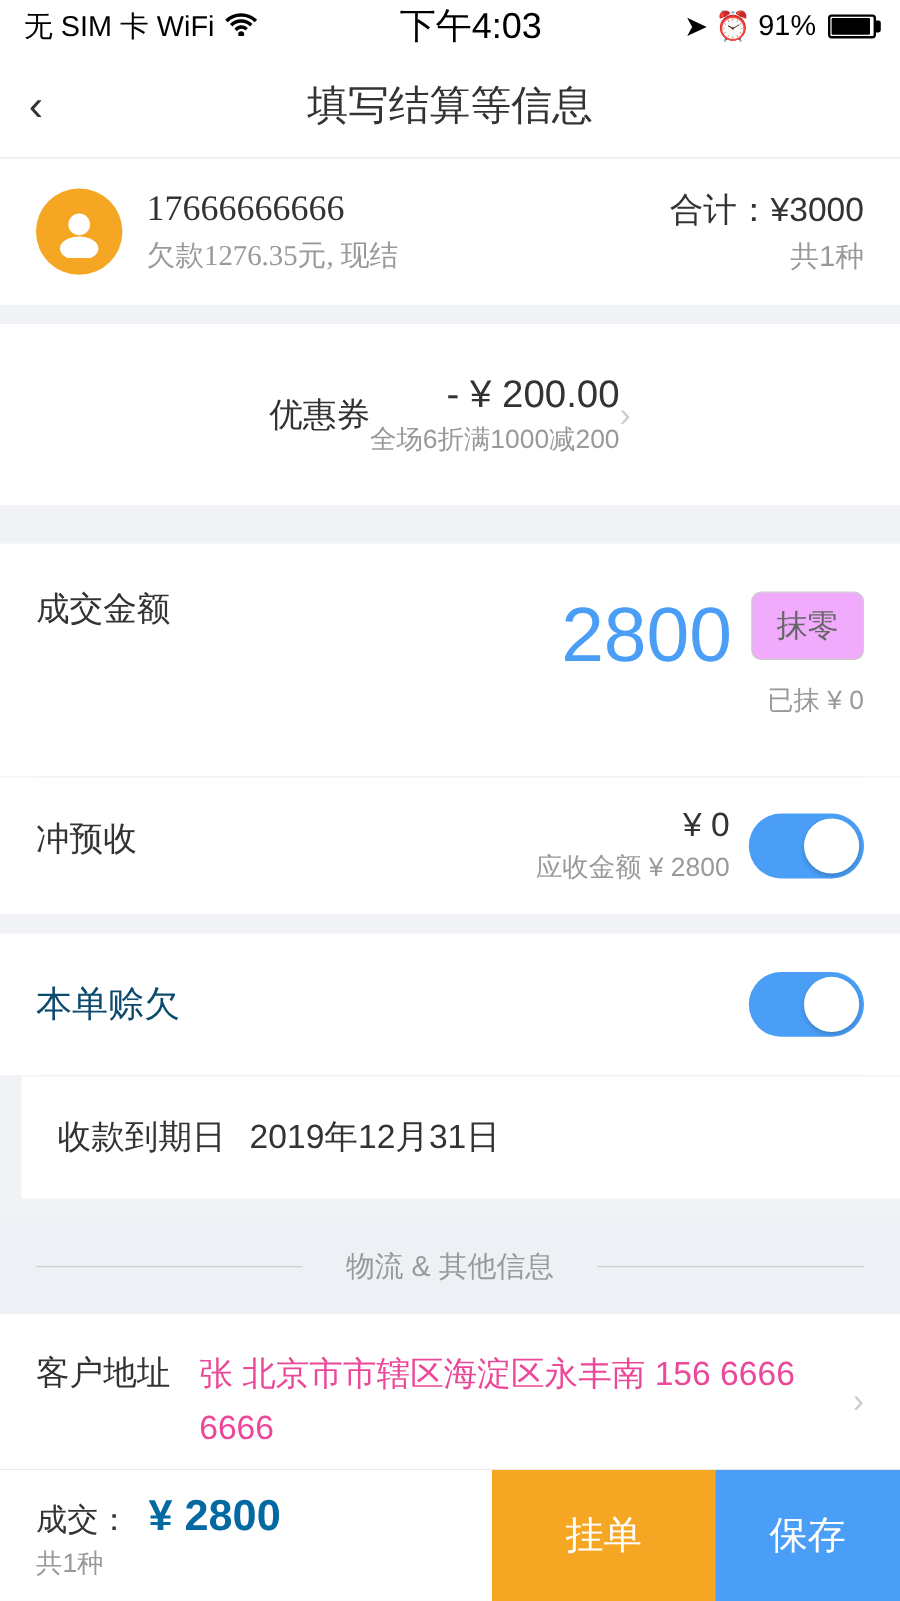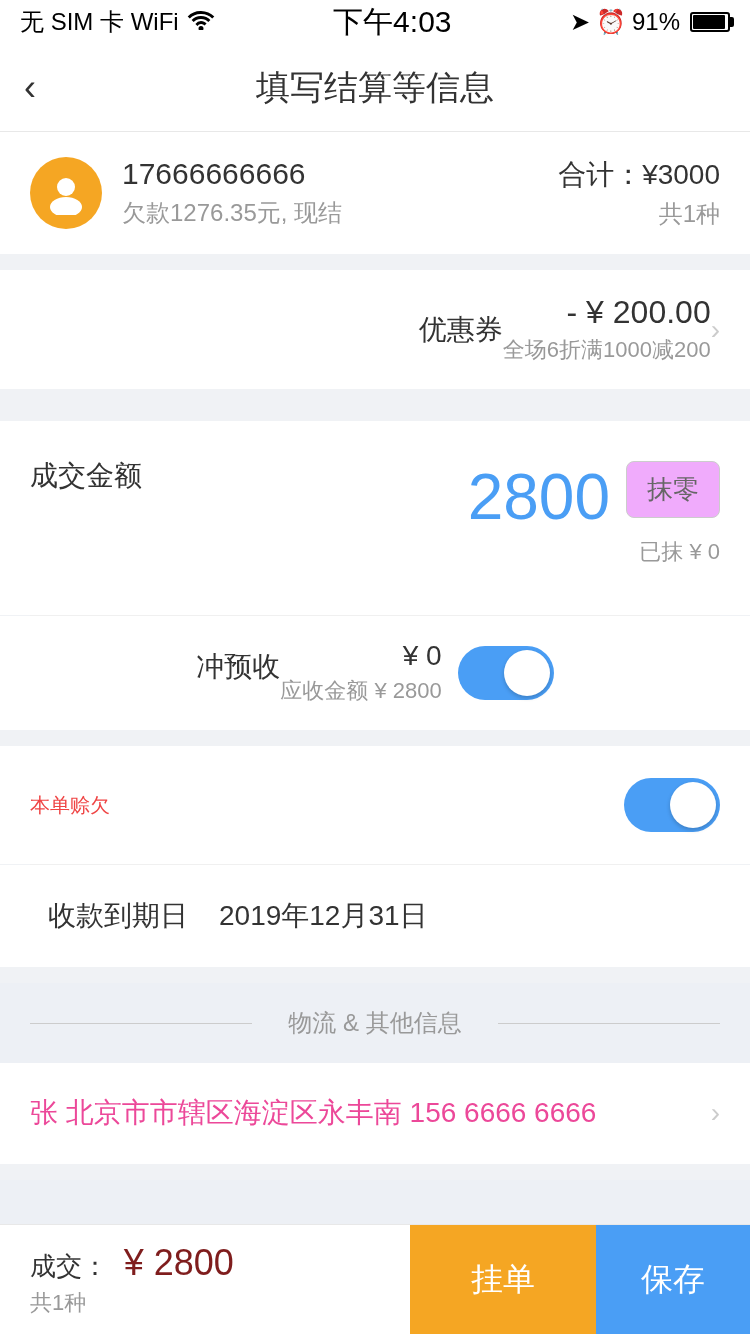--- a/index.html
+++ b/index.html
@@ -106,38 +106,38 @@
     .avatar {
       width: 72px;
       height: 72px;
       border-radius: 50%;
       background: #f5a623;
       display: flex;
       align-items: center;
       justify-content: center;
     }
     .avatar svg { width: 44px; height: 44px; fill: #fff; }
-    .user-info { display: flex; flex-direction: column; gap: 6px; }
+    .user-info { display: flex; flex-direction: column; gap: 6px; font-family: Liberation Serif, serif; }
     .user-phone { font-size: 30px; font-weight: 500; color: #333; }
     .user-sub { font-size: 24px; color: #999; }
     .user-right { text-align: right; }
     .user-total { font-size: 28px; color: #333; }
     .user-count { font-size: 24px; color: #999; margin-top: 4px; }
 
     
     .divider { height: 1px; background: #f0f0f0; margin: 0 30px; }
     .section-divider { height: 16px; background: #f0f2f5; }
 
     
     .coupon-row {
       background: #fff;
-      padding: 24px 30px;
-      display: flex;
-      align-items: center;
-      justify-content: flex-end;
+      padding: 40px 30px;
+      display: flex;
+      align-items: center;
+      justify-content: center;
     }
     .coupon-label { font-size: 28px; color: #333; }
     .coupon-value { font-size: 32px; color: #333; font-weight: 400; }
     .coupon-sub { font-size: 22px; color: #999; text-align: right; margin-top: 4px; }
     .coupon-right-wrap { text-align: right; }
     .chevron-icon { color: #ccc; font-size: 28px; }
 
     
     .amount-section {
       background: #fff;
@@ -160,21 +160,21 @@
       color: #666;
       background: #f0abfc;
       cursor: pointer;
     }
     .amount-sub { font-size: 22px; color: #999; text-align: right; margin-top: 8px; }
 
     
     .prepay-row {
       display: flex;
       align-items: flex-start;
-      justify-content: center;
+      justify-content: space-between;
       padding: 24px 30px;
       background: #fff;
     }
     .prepay-label { font-size: 28px; color: #333; padding-top: 8px; }
     .prepay-right { display: flex; align-items: center; gap: 16px; }
     .prepay-value-wrap { text-align: right; }
     .prepay-value { font-size: 28px; color: #333; }
     .prepay-sub { font-size: 22px; color: #999; margin-top: 4px; }
 
     
@@ -199,29 +199,30 @@
     }
 
     
     .debt-row {
       display: flex;
       align-items: center;
       justify-content: space-between;
       padding: 32px 30px;
       background: #fff;
     }
-    .debt-label { font-size: 20px; color: #ef4444; }
+    .debt-label { font-size: 30px; color: #0c4a6e; }
 
     
     .due-row {
       display: flex;
       align-items: center;
-      padding: 32px 48px;
-      background: #fff;
-      gap: 31px;
+      padding: 32px 30px;
+      background: #fff;
+      gap: 20px;
+      margin-left: 18px;
     }
     .due-label { font-size: 28px; color: #333; }
     .due-value { font-size: 28px; color: #333; }
 
     
     .logistics-sep {
       background: #edf0f5;
       padding: 24px 30px;
       display: flex;
       align-items: center;
@@ -271,21 +272,21 @@
       background: #fff;
       display: flex;
       align-items: center;
       border-top: 1px solid #e8e8e8;
     }
     .bottom-info {
       flex: 1;
       padding: 0 30px;
     }
     .bottom-deal { font-size: 26px; color: #333; }
-    .bottom-deal-amount { font-size: 36px; font-weight: 400; color: #7f1d1d; margin-left: 8px; margin-top: 44px; }
+    .bottom-deal-amount { font-size: 36px; font-weight: 700; color: #0369a1; margin-left: 8px; margin-top: 44px; }
     .bottom-count { font-size: 22px; color: #999; margin-top: 4px; }
     .btn-hang {
       width: 186px;
       height: 110px;
       background: #f5a623;
       display: flex;
       align-items: center;
       justify-content: center;
       font-size: 32px;
       color: #fff;
@@ -416,20 +417,21 @@
   <div class="section-divider"></div>
 
   <div class="logistics-sep">
     <div class="logistics-line"></div>
     <span class="logistics-text">物流 &amp; 其他信息</span>
     <div class="logistics-line"></div>
   </div>
 
   <div class="section-white">
     <div class="address-row">
+      <span class="address-label">客户地址</span>
       <span class="address-value">张 北京市市辖区海淀区永丰南 156 6666 6666</span>
       <span class="address-chevron">›</span>
     </div>
   </div>
 
   <div class="gray-area"></div>
 
 </div>
 
 <div class="bottom-bar">

